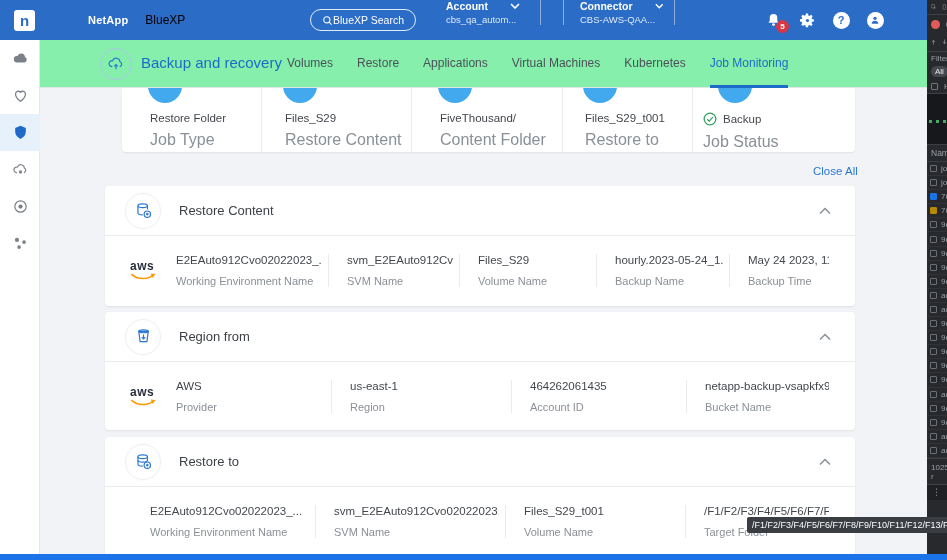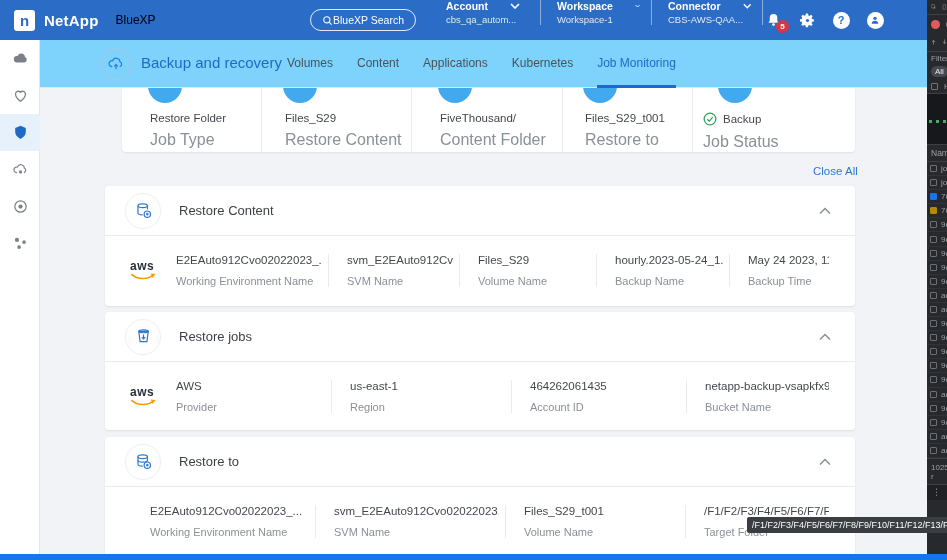--- a/index.html
+++ b/index.html
@@ -3,41 +3,41 @@
 <meta charset="utf-8">
 <style>
   * { box-sizing: border-box; margin: 0; padding: 0; }
   body { font-family: "Liberation Sans", sans-serif; background: #ddd; }
   .screen { position: relative; width: 947px; height: 560px; background: #fff; overflow: hidden; }
 
   
   .topbar { position: absolute; left: 0; top: 0; width: 947px; height: 40px; background: #2b6cc6; display: flex; align-items: center; }
   .brandblk { position: absolute; left: 14px; top: 0; height: 40px; display: flex; align-items: center; gap: 9px; }
   .nlogo { width: 21px; height: 21px; background: #fff; border-radius: 3px; color: #2b6cc6; font-weight: bold; font-size: 15px; display: flex; align-items: center; justify-content: center; }
-  .brand { color: #fff; font-weight: bold; font-size: 15px; letter-spacing: .2px; }
+  .brand { color: #fff; font-weight: bold; font-size: 11px; letter-spacing: .2px; margin-left: 44px; }
   .product { color: #000000; font-size: 12px; margin-left: 8px; }
   .searchpill { position: absolute; left: 310px; top: 9px; width: 106px; height: 22px; border: 1px solid rgba(255,255,255,.85); border-radius: 11px; color: #fff; font-size: 10.5px; display: flex; align-items: center; justify-content: center; cursor: pointer; }
   .menus { position: absolute; left: 441px; top: 0; height: 24px; display: flex; align-items: center; }
   .menu { width: 88px; padding-left: 5px; }
   .menu .mlab { color: #fff; font-size: 10.5px; font-weight: bold; display: flex; align-items: center; gap: 22px; }
   .menu .mval { color: rgba(255,255,255,.85); font-size: 9.5px; margin-top: 2px; white-space: nowrap; }
   .vsep { width: 1px; height: 26px; background: rgba(255,255,255,.45); margin: 0 11px; }
   .topicons { position: absolute; left: 764px; top: 0; height: 40px; display: flex; align-items: center; gap: 16px; }
   .ticon { position: relative; width: 18px; height: 18px; display: flex; align-items: center; justify-content: center; cursor: pointer; }
   .badge { position: absolute; right: -7px; bottom: -4px; min-width: 13px; height: 13px; background: #d93644; border-radius: 7px; color: #fff; font-size: 8px; font-weight: bold; display: flex; align-items: center; justify-content: center; padding: 0 2px; }
   .circ-white { width: 17px; height: 17px; background: #fff; border-radius: 50%; color: #2b6cc6; font-size: 11px; font-weight: bold; display: flex; align-items: center; justify-content: center; }
 
   
   .sidebar { position: absolute; left: 0; top: 40px; width: 40px; height: 514px; background: #fff; border-right: 1px solid #e4e6ea; z-index: 2; }
   .sideitem { width: 40px; height: 37px; display: flex; align-items: center; justify-content: center; cursor: pointer; }
   .sideitem svg { width: 17px; height: 17px; }
   .sideitem.active { background: #e7f1fb; }
 
   
-  .subheader { position: absolute; left: 40px; top: 40px; width: 887px; height: 48px; background: #7dd3fc; border-bottom: 1px solid #e3e5e9; z-index: 1; }
+  .subheader { position: absolute; left: 40px; top: 40px; width: 887px; height: 48px; background: #86efac; border-bottom: 1px solid #e3e5e9; z-index: 1; }
   .svc { position: absolute; left: 60px; top: 8px; width: 32px; height: 32px; border: 1px solid #a9c8e9; border-radius: 50%; display: flex; align-items: center; justify-content: center; }
   .svctitle { position: absolute; left: 101px; top: 14px; font-size: 15px; color: #1c6bc8; }
   .tabs { position: absolute; left: 247px; top: 0; height: 48px; display: flex; gap: 24px; }
   .tab { height: 48px; line-height: 46px; font-size: 12px; color: #4c5158; cursor: pointer; white-space: nowrap; }
   .tab.active { color: #1c6bc8; font-weight: normal; border-bottom: 3px solid #1c6bc8; }
 
   
   .main { position: absolute; left: 40px; top: 88px; width: 887px; height: 466px; background: #f2f3f6; overflow: hidden; }
 
   
@@ -132,29 +132,20 @@
       <div class="menu">
         <div class="mlab">
             <span>Account</span>
           <svg width="10" height="6" viewBox="0 0 10 6">
               <polyline points="1,1 5,5 9,1" fill="none" stroke="#fff" stroke-width="1.6"></polyline>
             </svg>
           </div>
         <div class="mval">cbs_qa_autom...</div>
       </div>
       <div class="vsep"></div>
-      <div class="menu">
-        <div class="mlab">
-            <span>Workspace</span>
-          <svg width="10" height="6" viewBox="0 0 10 6">
-              <polyline points="1,1 5,5 9,1" fill="none" stroke="#fff" stroke-width="1.6"></polyline>
-            </svg>
-          </div>
-        <div class="mval">Workspace-1</div>
-      </div>
       <div class="vsep"></div>
       <div class="menu">
         <div class="mlab">
             <span>Connector</span>
           <svg width="10" height="6" viewBox="0 0 10 6">
               <polyline points="1,1 5,5 9,1" fill="none" stroke="#fff" stroke-width="1.6"></polyline>
             </svg>
           </div>
         <div class="mval">CBS-AWS-QAA...</div>
       </div>
@@ -231,24 +222,25 @@
           <path d="M7 15.5a4 4 0 1 1 .6-7.9A5 5 0 0 1 17.3 9a3.4 3.4 0 0 1-.4 6.5"></path>
           <path d="M12 19v-6"></path>
           <path d="M9.6 15.2L12 12.8l2.4 2.4"></path>
         </svg>
     </div>
     <div class="svctitle">Backup and recovery</div>
     <div class="tabs">
 
         <div class="tab">Volumes</div>
 
-        <div class="tab">Content</div>
+        <div class="tab">Restore</div>
 
         <div class="tab">Applications</div>
 
+        <div class="tab">Virtual Machines</div>
 
         <div class="tab">Kubernetes</div>
 
         <div class="tab active">Job Monitoring</div>
       </div>
   </div>
 
   <div class="main">
 
     <div class="sumcard">
@@ -339,21 +331,21 @@
     <div class="seccard sec2">
       <div class="sechead">
         <div class="seciconc">
           <svg width="19" height="19" viewBox="0 0 24 24" fill="none" stroke="#2b77d1" stroke-width="1.5">
               <path d="M6 5.5h12l-1.7 13H7.7L6 5.5z"></path>
               <ellipse cx="12" cy="5.5" rx="6" ry="1.8"></ellipse>
               <path d="M12 9.5v5"></path>
               <path d="M9.8 12.7l2.2 2.2 2.2-2.2"></path>
             </svg>
         </div>
-        <div class="sectitle">Restore jobs</div>
+        <div class="sectitle">Region from</div>
         <div class="secchev">
           <svg width="12" height="8" viewBox="0 0 12 8">
               <polyline points="1,6.5 6,1.5 11,6.5" fill="none" stroke="#8a9097" stroke-width="1.5"></polyline>
             </svg>
         </div>
       </div>
       <div class="secrow">
         <div class="awslogo">
           <span class="awstxt">aws</span>
           <svg width="26" height="8" viewBox="0 0 40 12">

